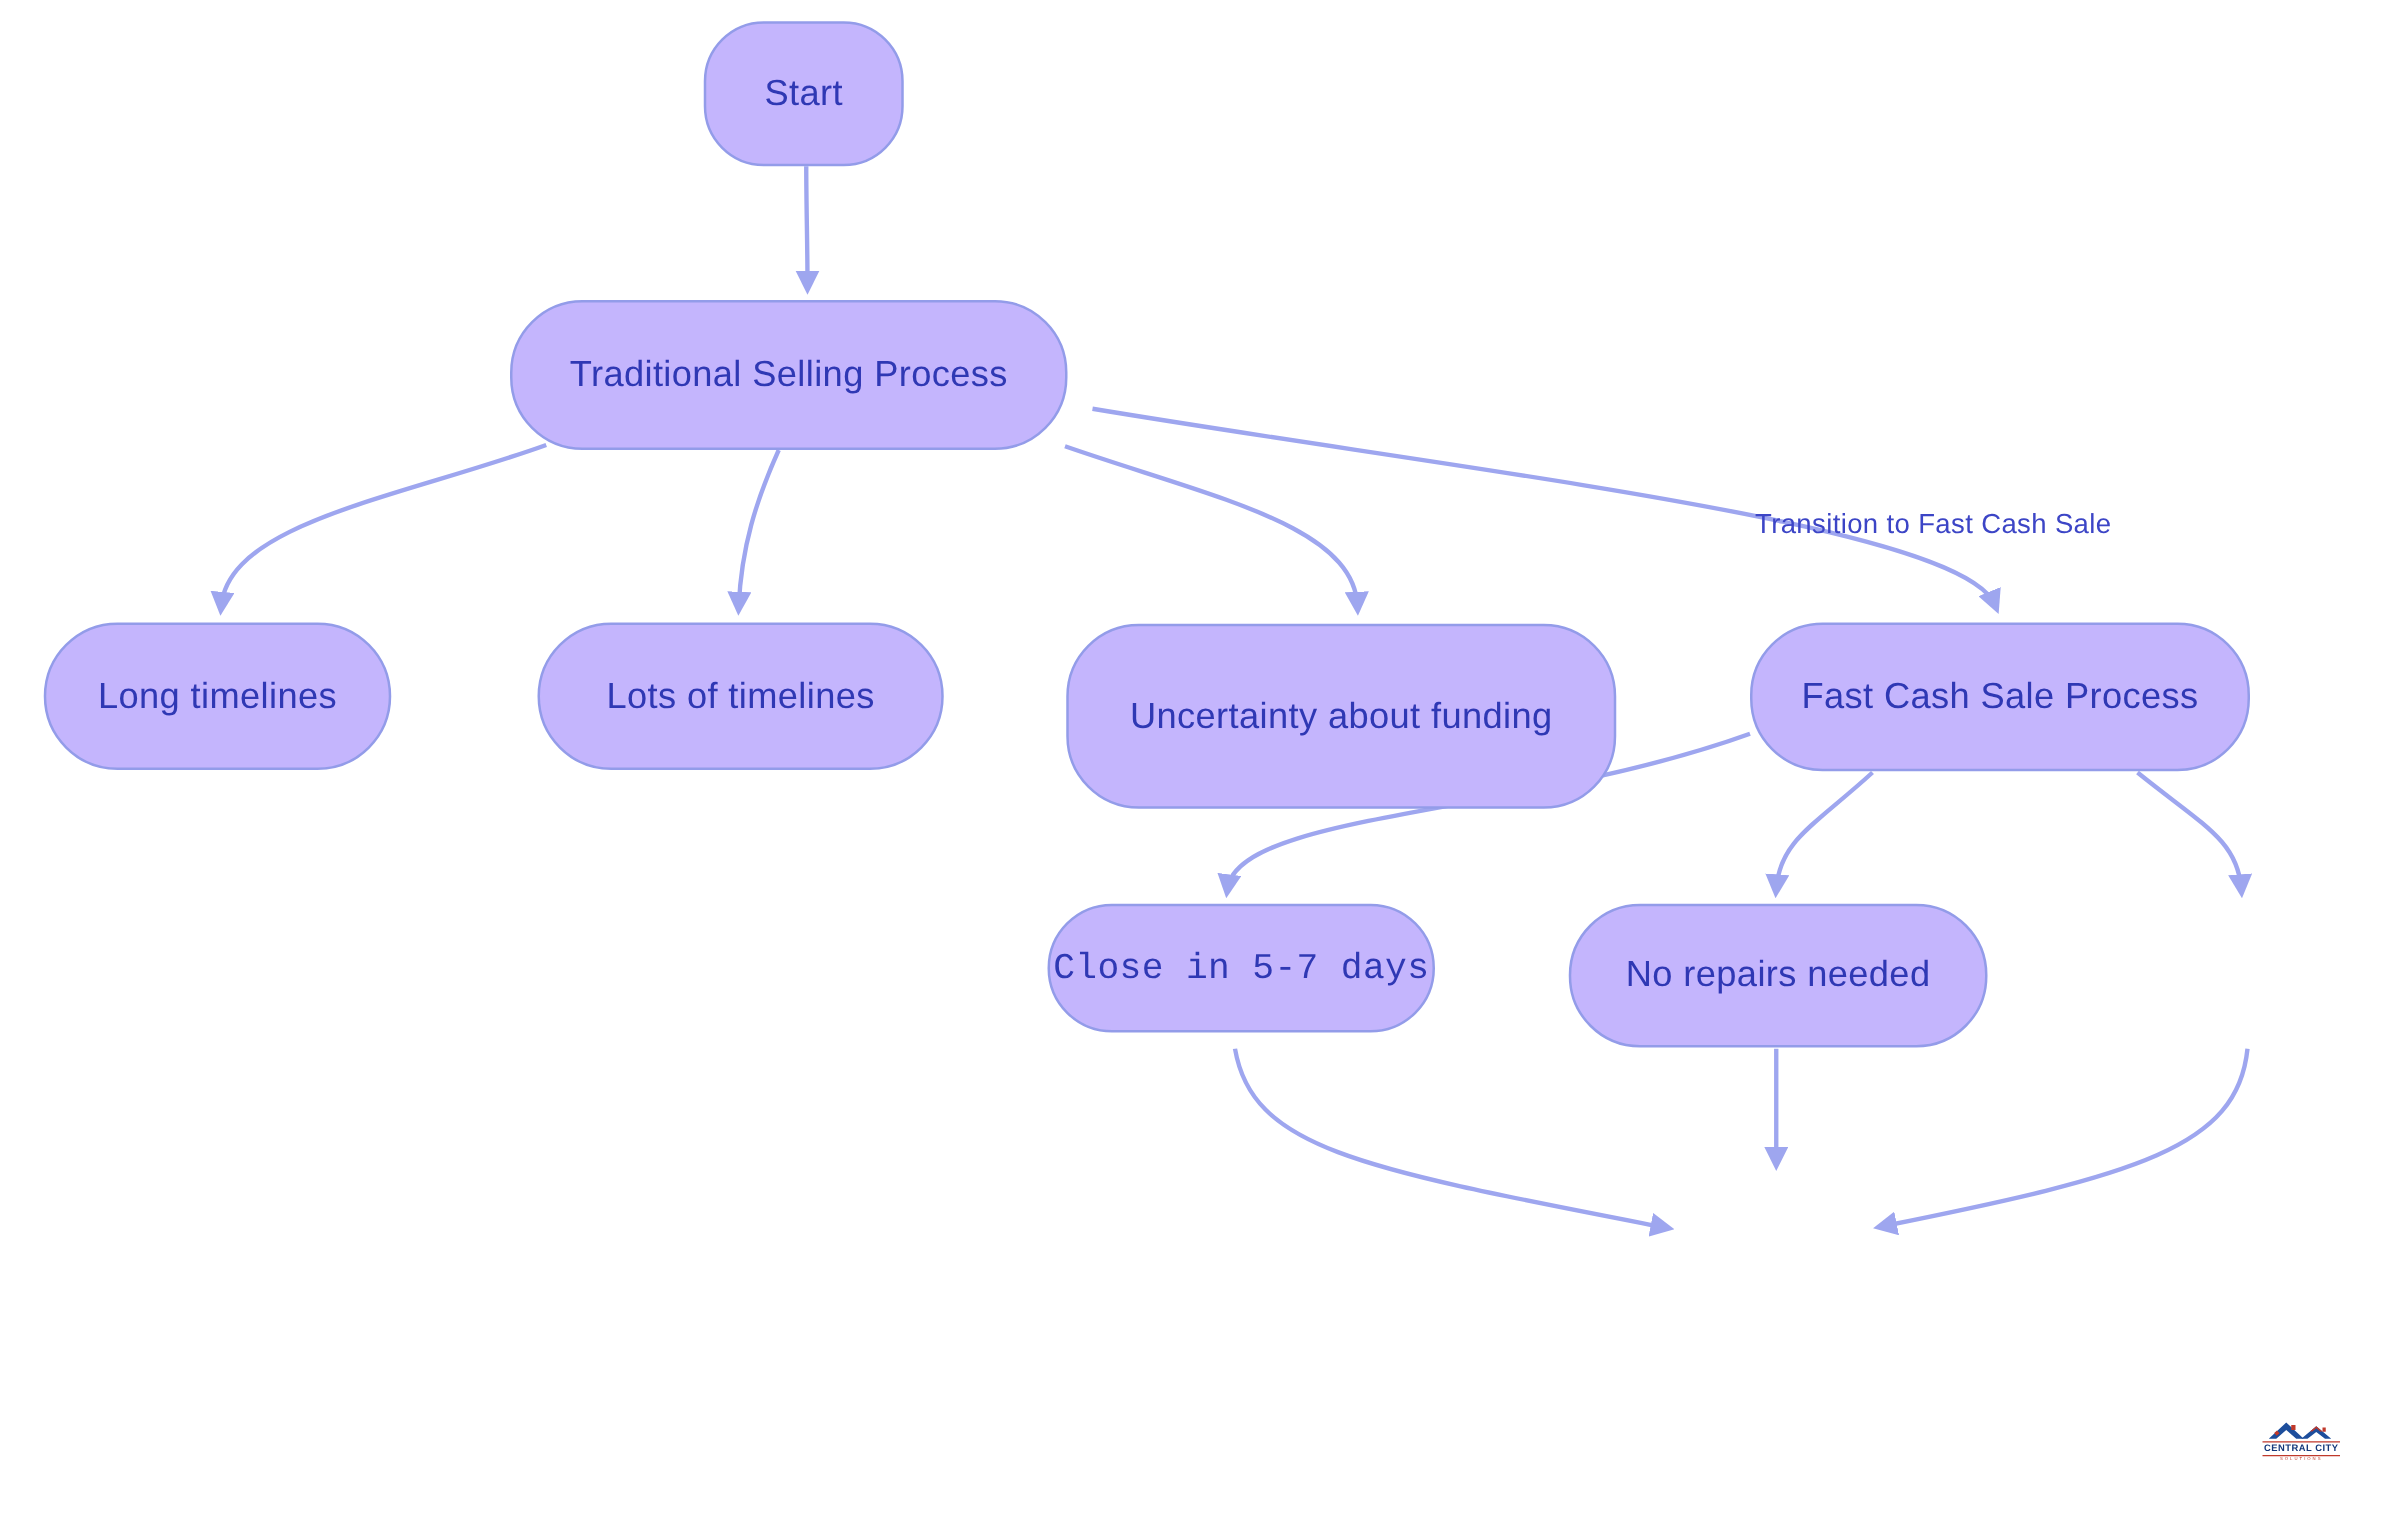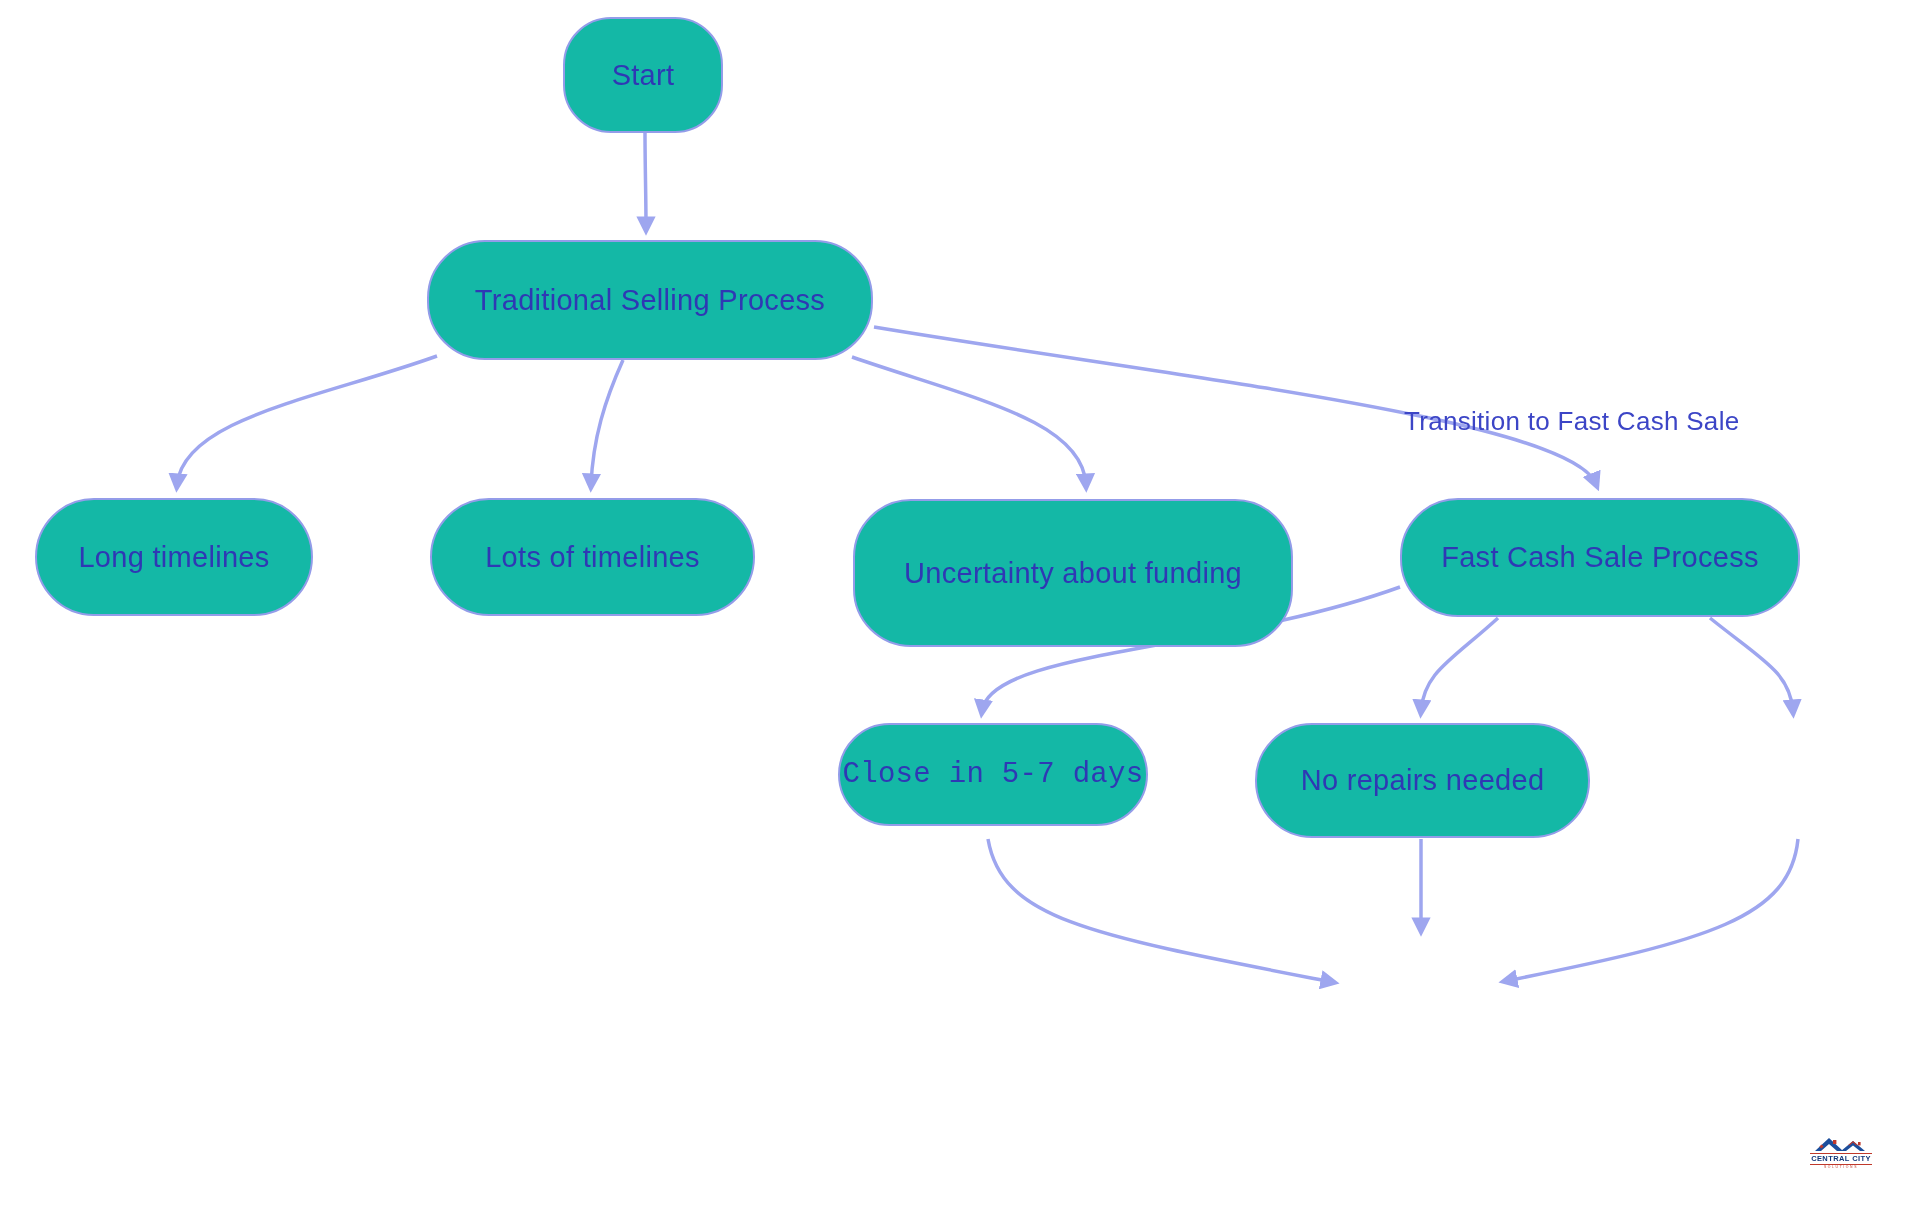--- a/index.html
+++ b/index.html
@@ -16,47 +16,47 @@
     overflow: hidden;
   }
   #edges {
     position: absolute;
     left: 0;
     top: 0;
     pointer-events: none;
   }
   .node {
     position: absolute;
-    background: #14b8a6;
+    background: #c4b5fd;
     border: 2px solid #939ce9;
     color: #2f38b4;
     display: flex;
     align-items: center;
     justify-content: center;
     font-size: 29px;
     letter-spacing: 0.3px;
     white-space: nowrap;
     box-sizing: border-box;
     z-index: 2;
   }
   .n-start      { left: 563px;  top: 17px;  width: 160px; height: 116px; border-radius: 48px; }
-  .n-tsp        { left: 427px;  top: 240px; width: 446px; height: 120px; border-radius: 58px; }
+  .n-tsp        { left: 408px;  top: 240px; width: 446px; height: 120px; border-radius: 58px; }
   .n-long       { left: 35px;   top: 498px; width: 278px; height: 118px; border-radius: 59px; }
   .n-lots       { left: 430px;  top: 498px; width: 325px; height: 118px; border-radius: 59px; }
   .n-unc        { left: 853px;  top: 499px; width: 440px; height: 148px; border-radius: 58px; }
   .n-fcsp       { left: 1400px; top: 498px; width: 400px; height: 119px; border-radius: 58px; }
   .n-close      { left: 838px;  top: 723px; width: 310px; height: 103px; border-radius: 57px; font-family: Liberation Mono, monospace; }
   .n-norepairs  { left: 1255px; top: 723px; width: 335px; height: 115px; border-radius: 57px; }
   .n-fair       { left: 1695px; top: 723px; width: 205px; height: 115px; border-radius: 57px; }
   .n-end        { left: 1348px; top: 942px; width: 144px; height: 120px; border-radius: 50%; }
   .edge-label {
     position: absolute;
     left: 1404px;
     top: 406px;
-    font-size: 26px;
+    font-size: 22px;
     letter-spacing: 0.3px;
     color: #3c45c6;
     white-space: nowrap;
     z-index: 3;
   }
   .logo {
     position: absolute;
     left: 1810px;
     top: 1136px;
     width: 62px;

